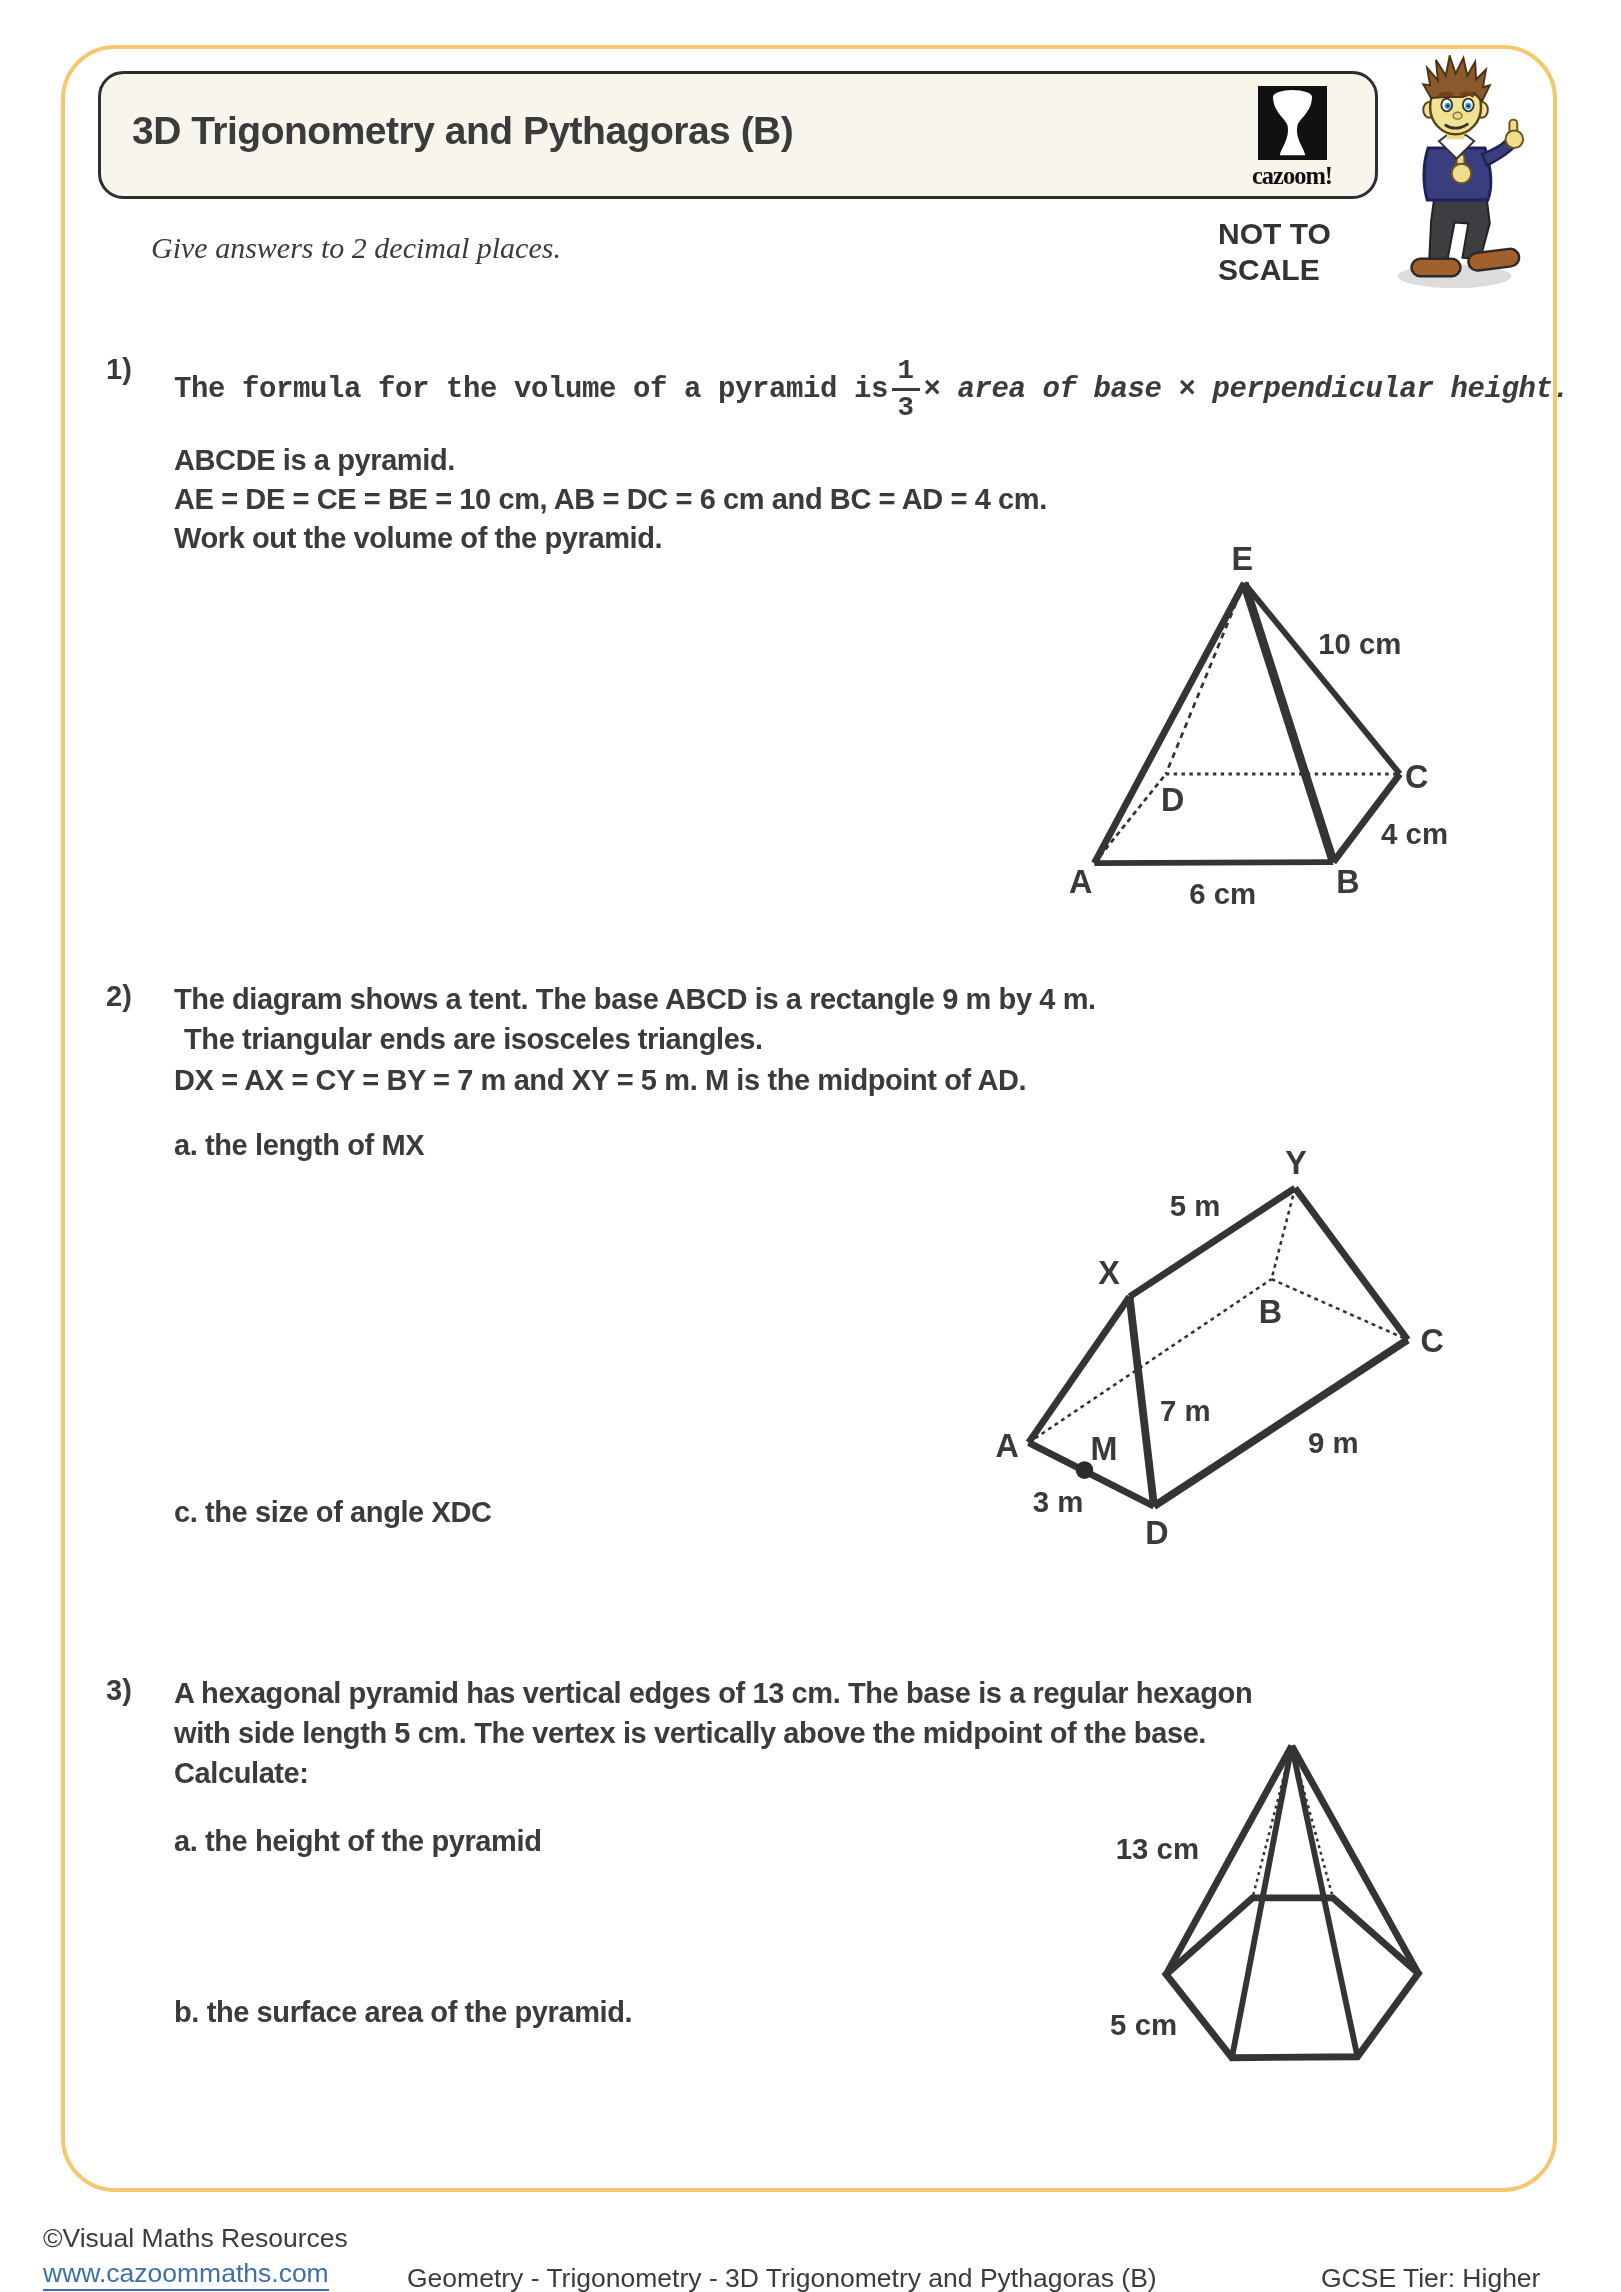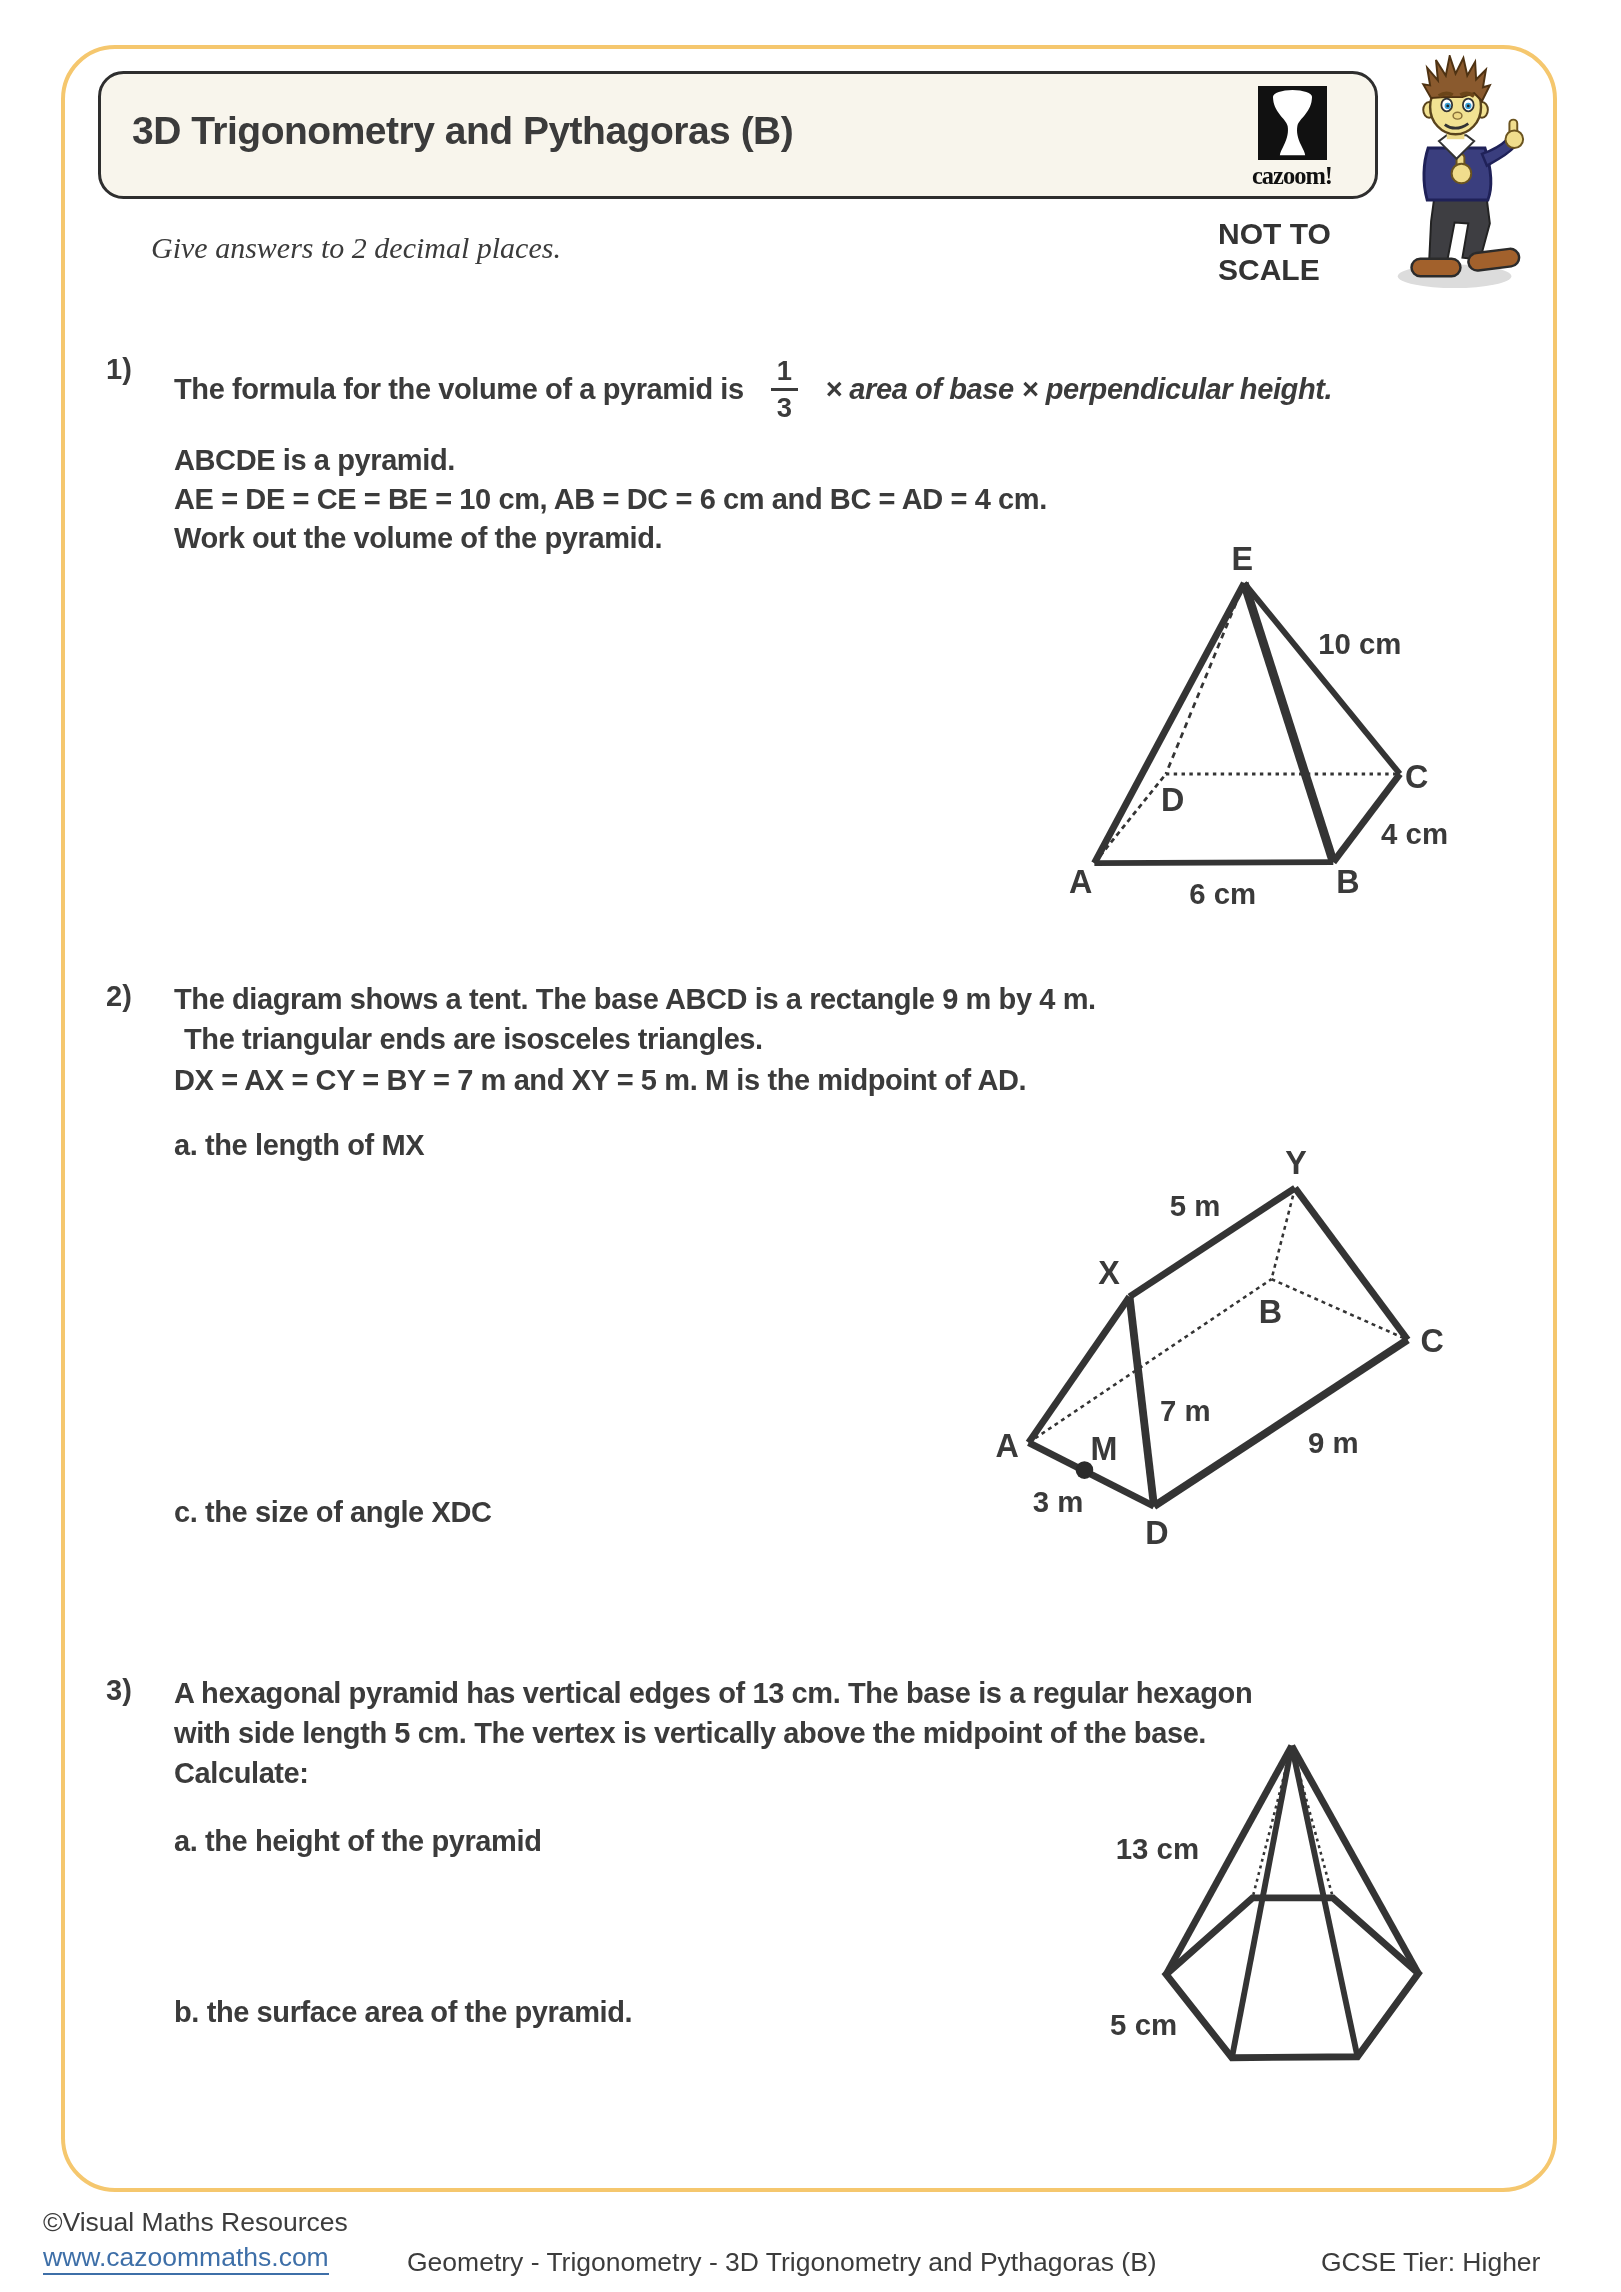--- a/index.html
+++ b/index.html
@@ -21,33 +21,33 @@
 
   .scale-note{left:1218px;top:216px;width:167px;font-size:30px;font-weight:700;color:#333;line-height:36px;}
 
   .instruction{left:123px;top:231px;font-family:"Liberation Serif",serif;font-style:italic;
                font-size:30px;color:#3b3b3b;margin-left:28px;}
 
   
   .qnum{font-size:29px;font-weight:600;}
   .qline{font-size:29px;font-weight:600;letter-spacing:-0.4px;line-height:39px;white-space:nowrap;}
   .qpart{font-size:29px;font-weight:600;letter-spacing:-0.4px;line-height:40px;}
-  .formula-row{display:flex;align-items:center;gap:27px;height:69px;}
+  .formula-row{display:flex;align-items:center;gap:4px;height:69px;font-family:Liberation Mono, monospace;}
   .formula-row .txt{font-size:29px;font-weight:600;letter-spacing:-0.4px;white-space:nowrap;}
   .formula-row .ital{font-style:italic;}
   .frac{display:inline-flex;flex-direction:column;align-items:center;line-height:1;}
   .frac span{font-size:27.4px;font-weight:600;}
   .frac .bar{width:27.4px;height:3.9px;background:#3b3b3b;margin:2.9px 0;}
 
   svg text{font-family:"Liberation Sans",sans-serif;}
   .vlabel{font-size:33px;font-weight:700;fill:#3a3a3a;}
   .mlabel{font-size:30px;font-weight:600;fill:#3a3a3a;}
 
   
-  .foot{font-size:26.5px;color:#3c3c3c;}
+  .foot{font-size:26.5px;color:#3c3c3c;margin-top:16px;}
   .foot-link{color:#3e6fa8;border-bottom:2.9px solid #3e6fa8;text-decoration:none;}
 </style>
 </head>
 <body>
 
 <div id="page">
 
   <div class="abs page-border"></div>
 
   <div class="abs title-box">

